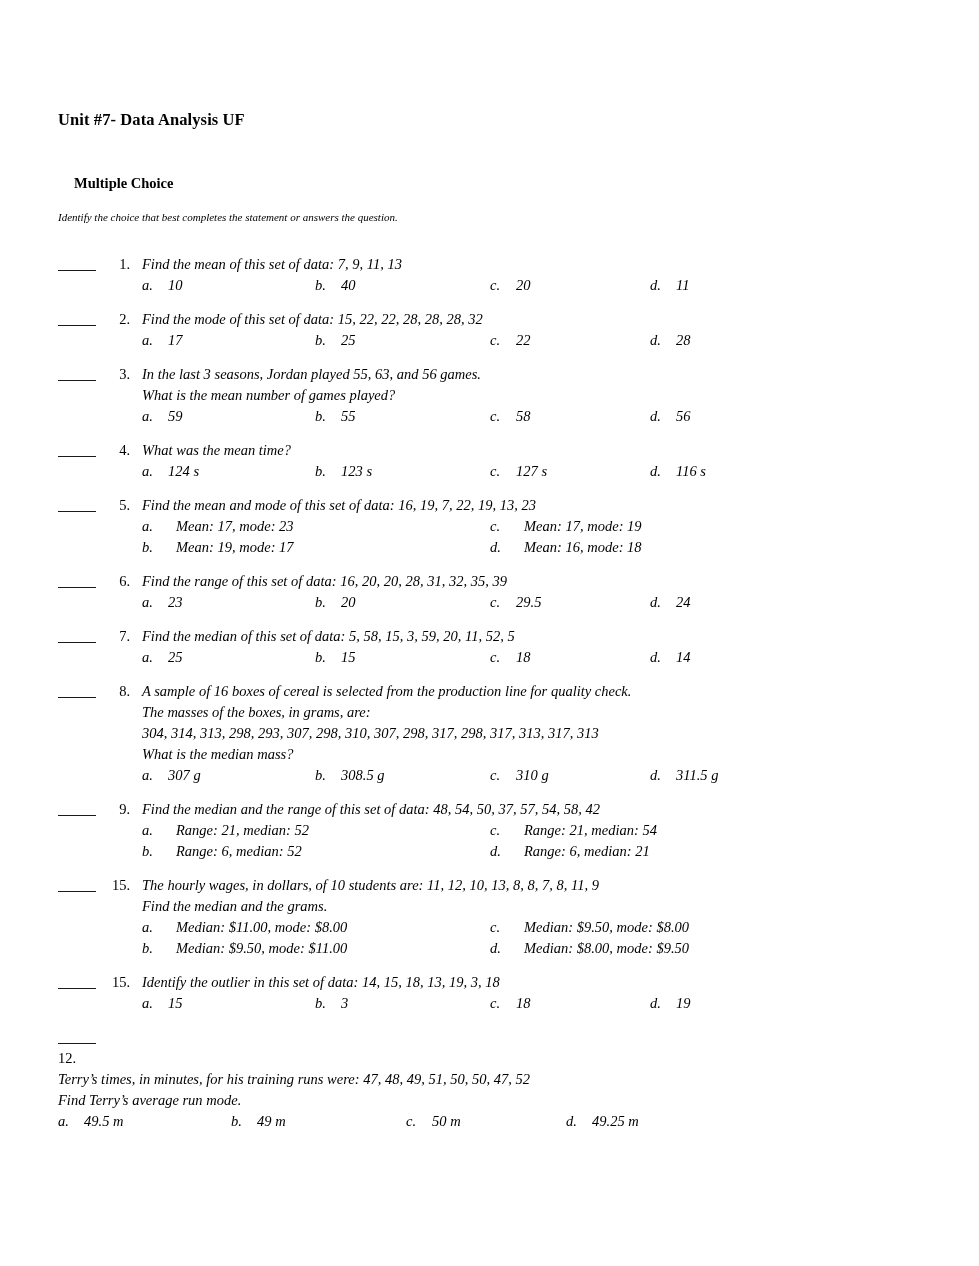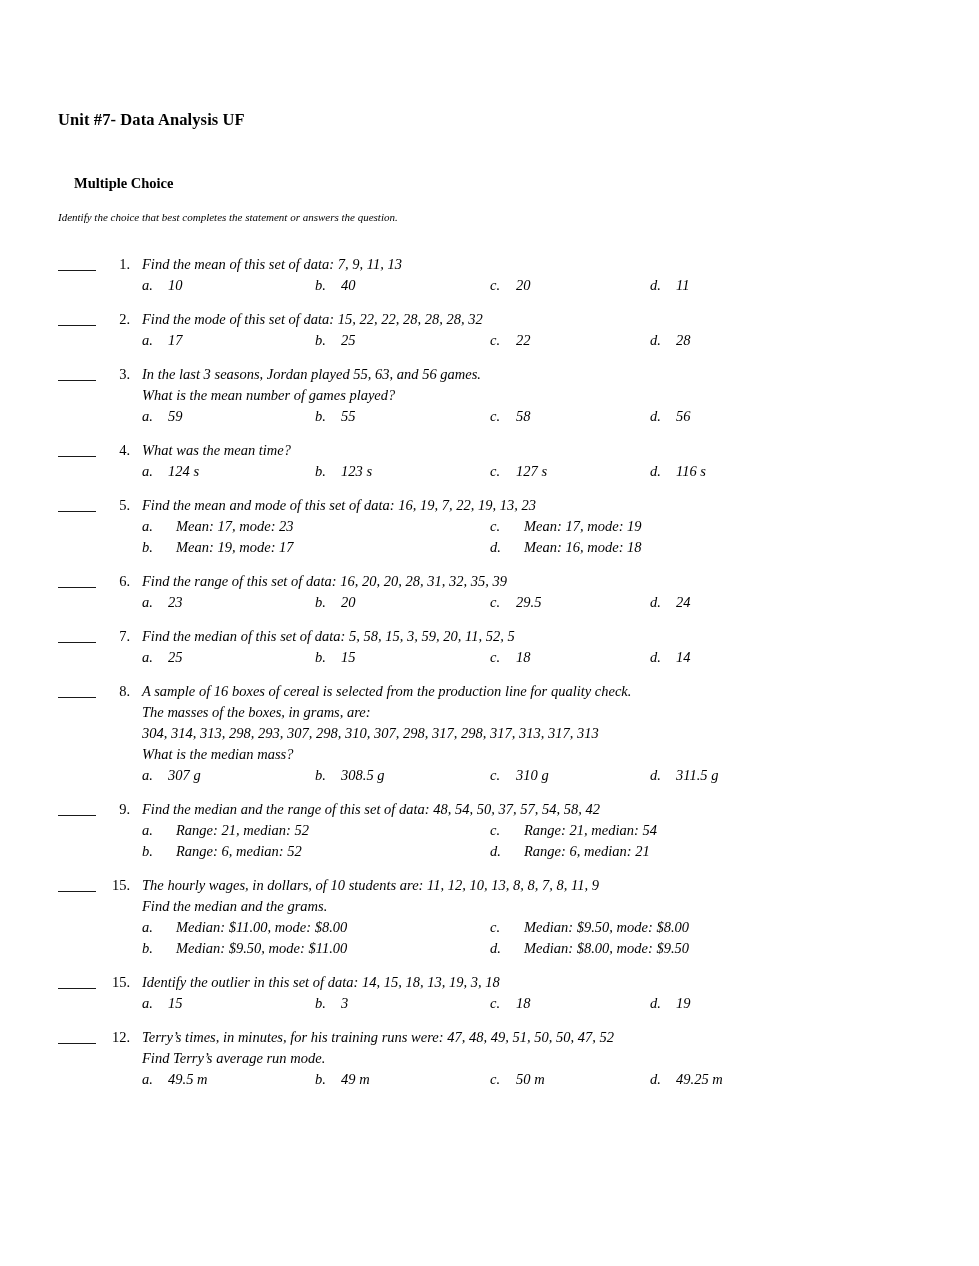--- a/index.html
+++ b/index.html
@@ -45,21 +45,21 @@
   }
 
   
   .question {
     display: flex;
     align-items: flex-start;
     font-size: 14.5px;
     line-height: 21px;
     margin-bottom: 13px;
   }
-  .question:last-child { margin-bottom: 0; }
+  .question:last-child { margin-bottom: 0; flex-direction: column; }
 
   .answer-blank {
     flex: 0 0 auto;
     width: 38px;
     margin-right: 16px;
     height: 21px;
     position: relative;
   }
   .answer-blank::after {
     content: "";

